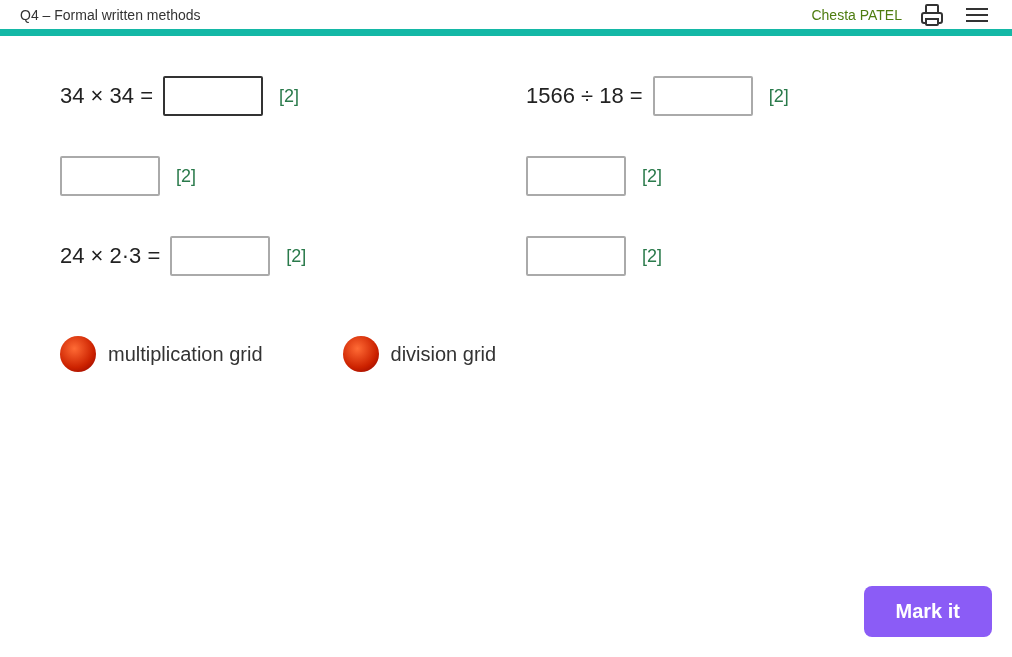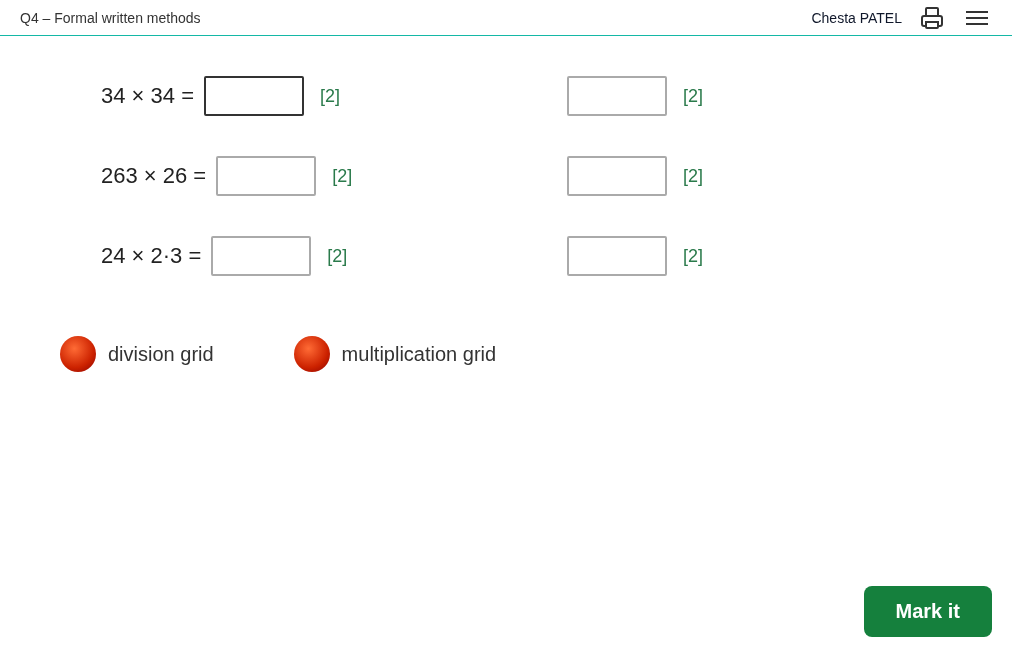--- a/index.html
+++ b/index.html
@@ -15,38 +15,38 @@
       width: 1012px;
       min-height: 657px;
       position: relative;
     }
 
     header {
       display: flex;
       align-items: center;
       justify-content: space-between;
       padding: 8px 20px;
-      border-bottom: 1px solid #14b8a6;
+      border-bottom: 7px solid #14b8a6;
       height: 36px;
     }
 
     .header-title {
       font-size: 14px;
       color: #333;
     }
 
     .header-right {
       display: flex;
       align-items: center;
       gap: 16px;
     }
 
     .user-name {
       font-size: 14px;
-      color: #0f172a;
+      color: #4d7c0f;
     }
 
     .printer-icon {
       width: 28px;
       height: 28px;
       display: flex;
       align-items: center;
       justify-content: center;
       cursor: pointer;
     }
@@ -81,21 +81,20 @@
       display: grid;
       grid-template-columns: 1fr 1fr;
       gap: 40px 40px;
     }
 
     .problem-row {
       display: flex;
       align-items: center;
       gap: 10px;
       font-size: 22px;
-      margin-left: 41px;
     }
 
     .problem-text {
       color: #222;
       white-space: nowrap;
     }
 
     .answer-input {
       border: 2px solid #aaa;
       border-radius: 2px;
@@ -142,21 +141,21 @@
     .grid-icon {
       width: 36px;
       height: 36px;
       border-radius: 50%;
       background: radial-gradient(circle at 40% 35%, #ff6b35, #cc2200 60%, #880000);
       display: inline-block;
       flex-shrink: 0;
     }
 
     .mark-it-btn {
-      background: #15803d;
+      background: #8b5cf6;
       color: #ffffff;
       border: none;
       border-radius: 8px;
       padding: 14px 32px;
       font-size: 20px;
       font-weight: 600;
       cursor: pointer;
       position: absolute;
       bottom: 20px;
       right: 20px;
@@ -187,26 +186,26 @@
 <div class="main-content">
 
   <div class="problems-grid">
 
     <div class="problem-row">
       <span class="problem-text">34 × 34 =</span>
       <input class="answer-input highlighted" type="text" style="">
       <span class="marks">[2]</span>
     </div>
     <div class="problem-row">
-      <input class="answer-input" type="text" style="">
-      <span class="marks">[2]</span>
-    </div>
-
-    <div class="problem-row">
-      <span class="problem-text">263 × 26 =</span>
+      <span class="problem-text">1566 ÷ 18 =</span>
+      <input class="answer-input" type="text" style="">
+      <span class="marks">[2]</span>
+    </div>
+
+    <div class="problem-row">
       <input class="answer-input" type="text" style="">
       <span class="marks">[2]</span>
     </div>
     <div class="problem-row">
       <input class="answer-input" type="text" style="">
       <span class="marks">[2]</span>
     </div>
 
     <div class="problem-row">
       <span class="problem-text">24 × 2·3 =</span>
@@ -216,23 +215,23 @@
     <div class="problem-row">
       <input class="answer-input" type="text" style="">
       <span class="marks">[2]</span>
     </div>
   </div>
 
   <div class="bottom-section">
     <div class="grids-section">
       <div class="grid-item">
         <span class="grid-icon"></span>
-        <span>division grid</span>
+        <span>multiplication grid</span>
       </div>
       <div class="grid-item">
         <span class="grid-icon"></span>
-        <span>multiplication grid</span>
+        <span>division grid</span>
       </div>
     </div>
   </div>
 </div>
 
 <button class="mark-it-btn">Mark it</button>
 
 </body></html>

